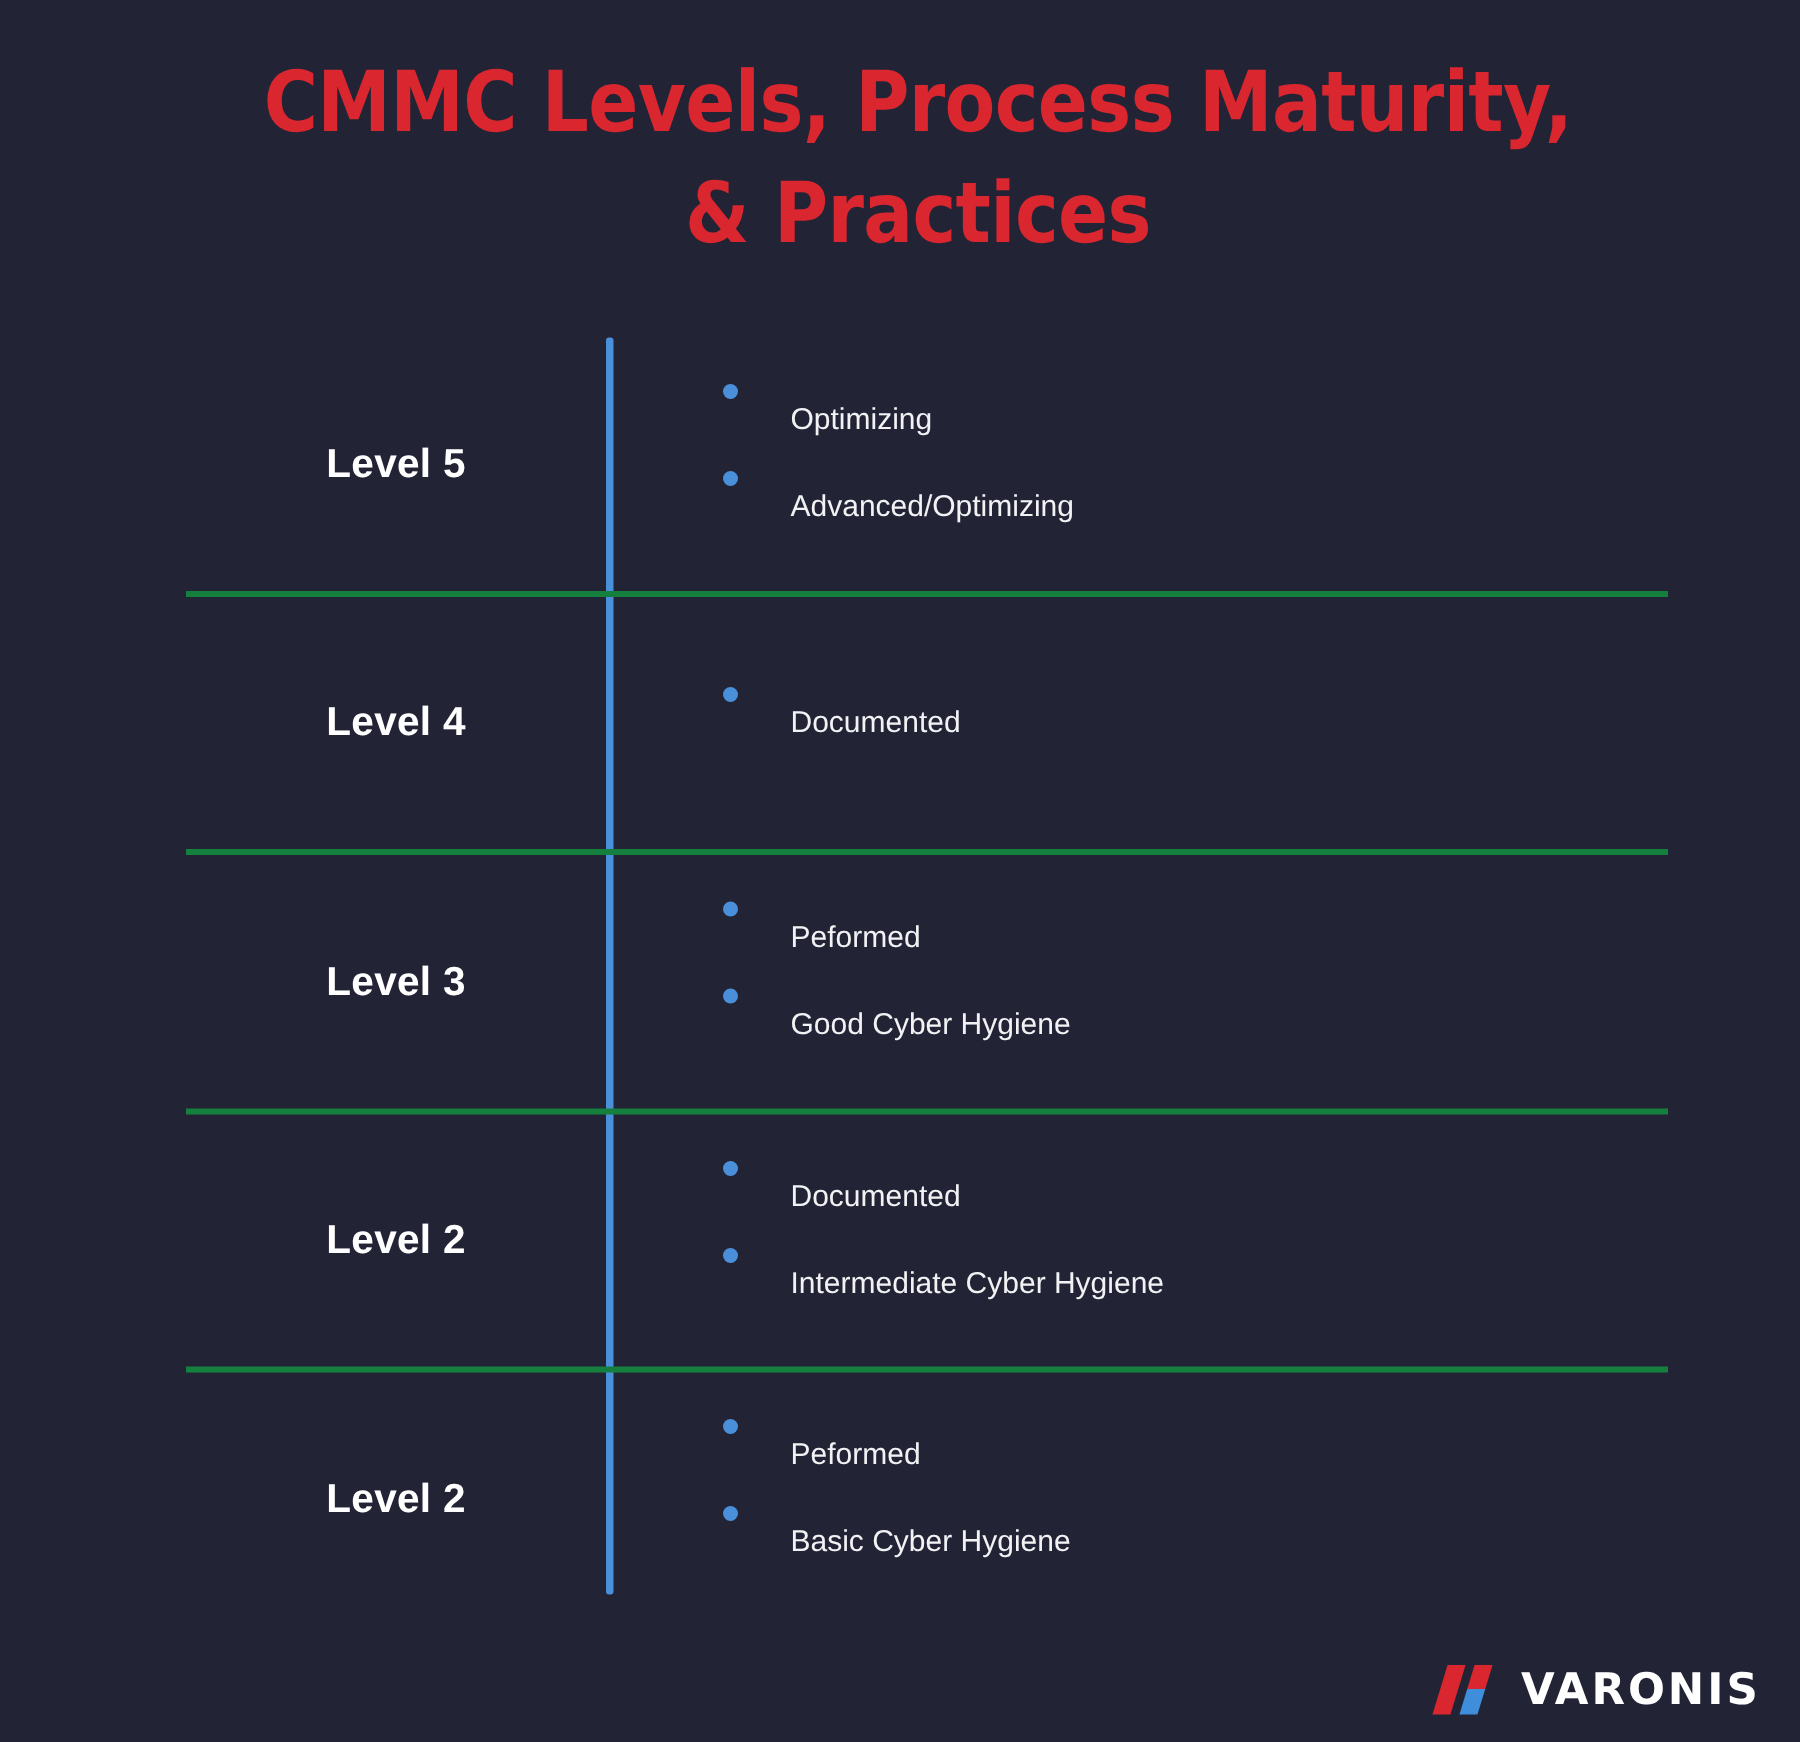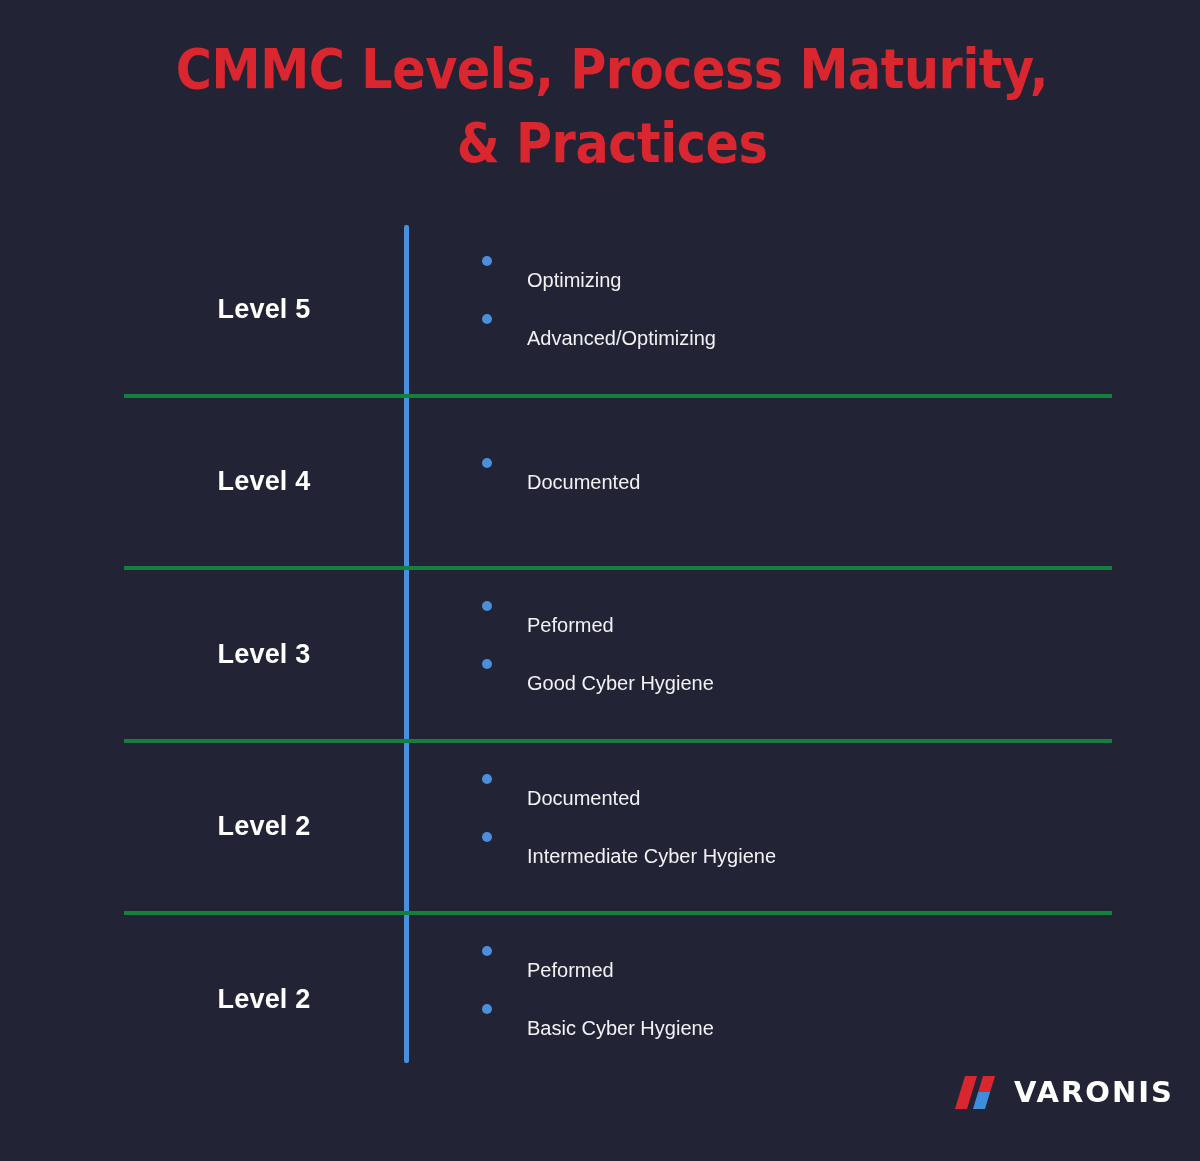--- a/index.html
+++ b/index.html
@@ -95,21 +95,21 @@
     background: #4A8FDA;
     flex: 0 0 10px;
     margin-right: 35px;
   }
   .item-text { white-space: nowrap; }
 
   
   .logo {
     position: absolute;
     left: 958px;
-    top: 1075px;
+    top: 1109px;
     display: flex;
     align-items: center;
   }
   .logo-mark {
     position: relative;
     width: 46px;
     height: 33px;
     margin-right: 10px;
   }
   .logo-mark .bar {

